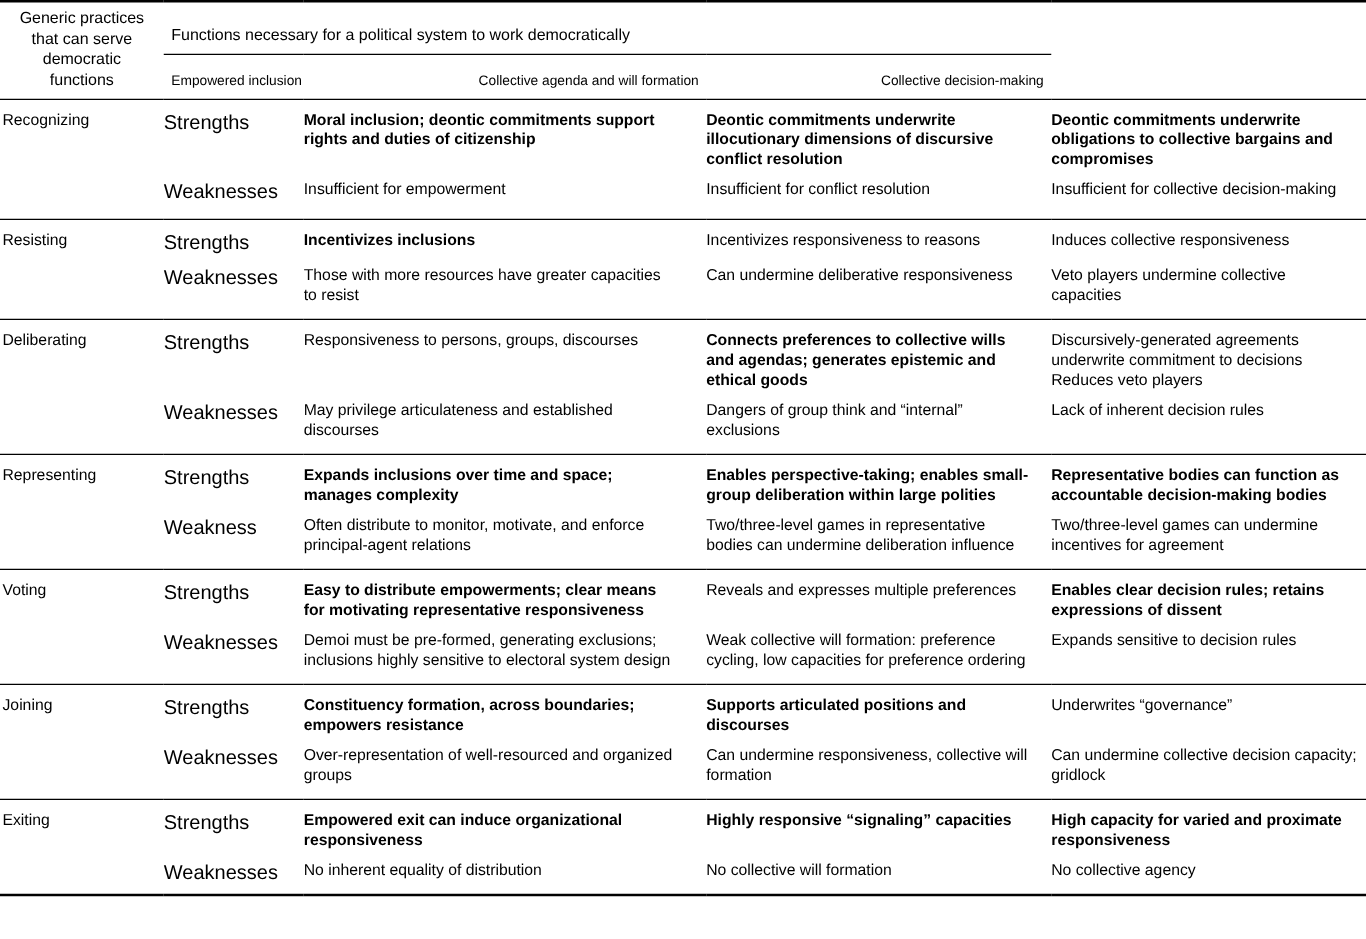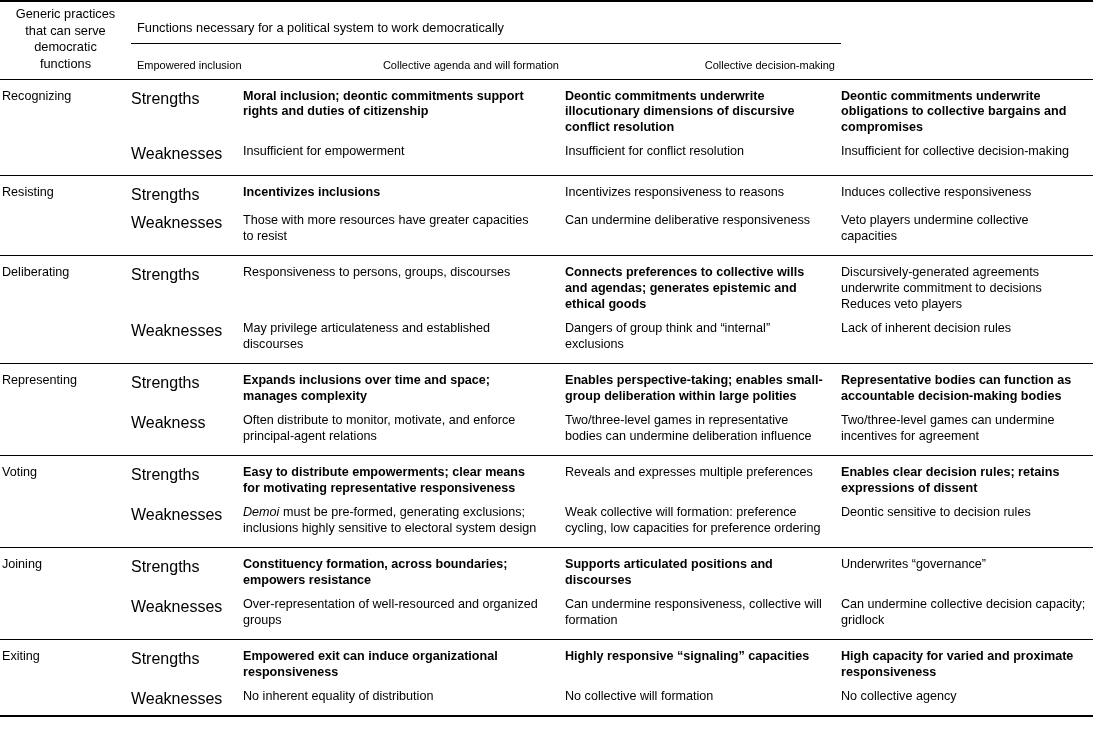--- a/index.html
+++ b/index.html
@@ -95,21 +95,21 @@
     padding-top: 8px;
     padding-bottom: 10px;
   }
   tr.strong td {
     padding-top: 9px;
     padding-bottom: 0px;
     margin-top: 26px;
   }
 
   .bold { font-weight: bold; }
-  .ital { font-style: italic; }
+  .ital { }
 
   
   tr.last-weak td { padding-bottom: 6px; }
 </style>
 </head>
 <body>
 
 <div class="table-wrap">
   <table class="matrix">
     <colgroup>
@@ -187,21 +187,21 @@
           <td class="practice" rowspan="2">Voting</td>
           <td class="aspect">Strengths</td>
           <td class="cell c1 bold">Easy to distribute empowerments; clear means for motivating representative responsiveness</td>
           <td class="cell c2">Reveals and expresses multiple preferences</td>
           <td class="cell c3 bold">Enables clear decision rules; retains expressions of dissent</td>
         </tr>
         <tr class="weak">
           <td class="aspect">Weaknesses</td>
           <td class="cell c1"><span class="ital">Demoi</span> must be pre-formed, generating exclusions; inclusions highly sensitive to electoral system design</td>
           <td class="cell c2">Weak collective will formation: preference cycling, low capacities for preference ordering</td>
-          <td class="cell c3">Deontic sensitive to decision rules</td>
+          <td class="cell c3">Expands sensitive to decision rules</td>
         </tr>
         <tr class="strong sectionline">
           <td class="practice" rowspan="2">Joining</td>
           <td class="aspect">Strengths</td>
           <td class="cell c1 bold">Constituency formation, across boundaries; empowers resistance</td>
           <td class="cell c2 bold">Supports articulated positions and discourses</td>
           <td class="cell c3">Underwrites “governance”</td>
         </tr>
         <tr class="weak">
           <td class="aspect">Weaknesses</td>

